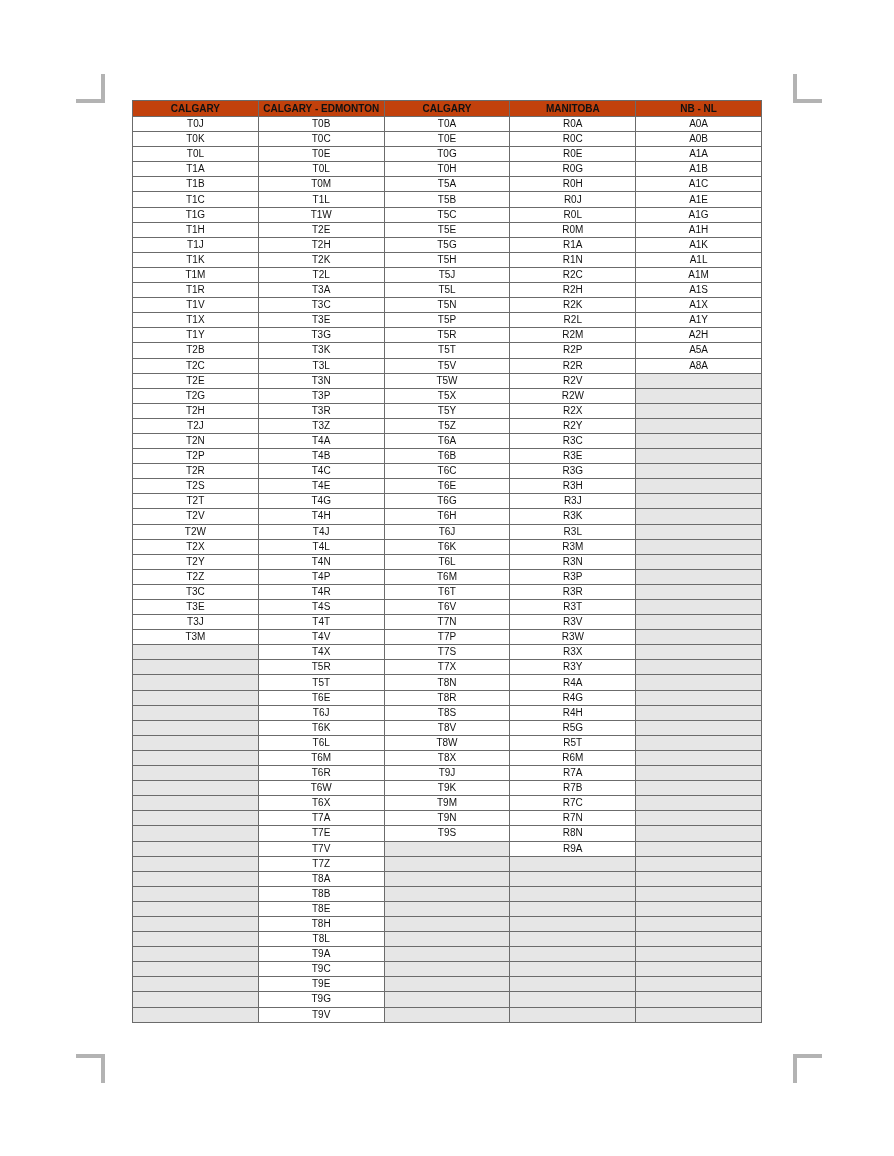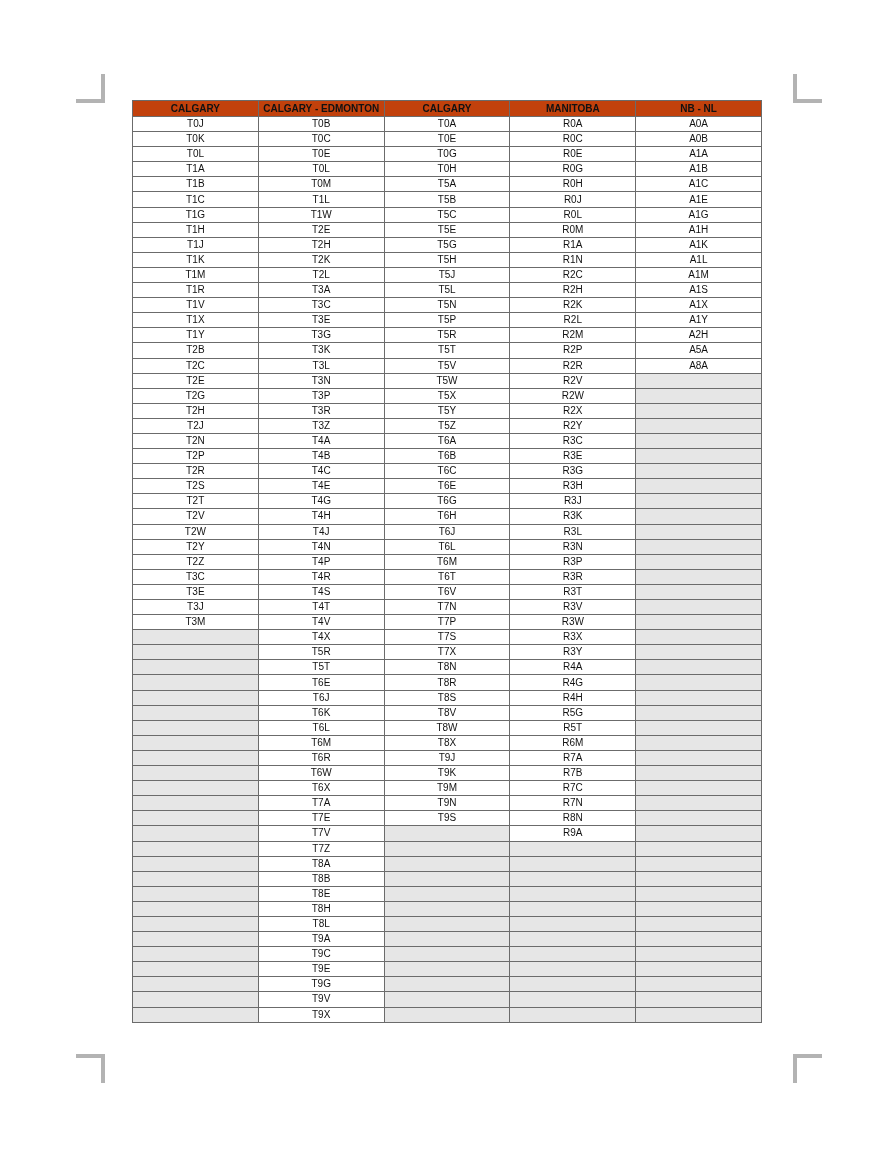--- a/index.html
+++ b/index.html
@@ -225,20 +225,27 @@
         <td class="empty"></td>
       </tr>
       <tr>
         <td>T2W</td>
         <td>T4J</td>
         <td>T6J</td>
         <td>R3L</td>
         <td class="empty"></td>
       </tr>
       <tr>
+        <td>T2X</td>
+        <td>T4L</td>
+        <td>T6K</td>
+        <td>R3M</td>
+        <td class="empty"></td>
+      </tr>
+      <tr>
         <td>T2Y</td>
         <td>T4N</td>
         <td>T6L</td>
         <td>R3N</td>
         <td class="empty"></td>
       </tr>
       <tr>
         <td>T2Z</td>
         <td>T4P</td>
         <td>T6M</td>
@@ -441,21 +448,14 @@
         <td class="empty"></td>
         <td class="empty"></td>
       </tr>
       <tr>
         <td class="empty"></td>
         <td>T9V</td>
         <td class="empty"></td>
         <td class="empty"></td>
         <td class="empty"></td>
       </tr>
-      <tr>
-        <td class="empty"></td>
-        <td>T9X</td>
-        <td class="empty"></td>
-        <td class="empty"></td>
-        <td class="empty"></td>
-      </tr>
     </tbody>
 </table>
 
 </body></html>

